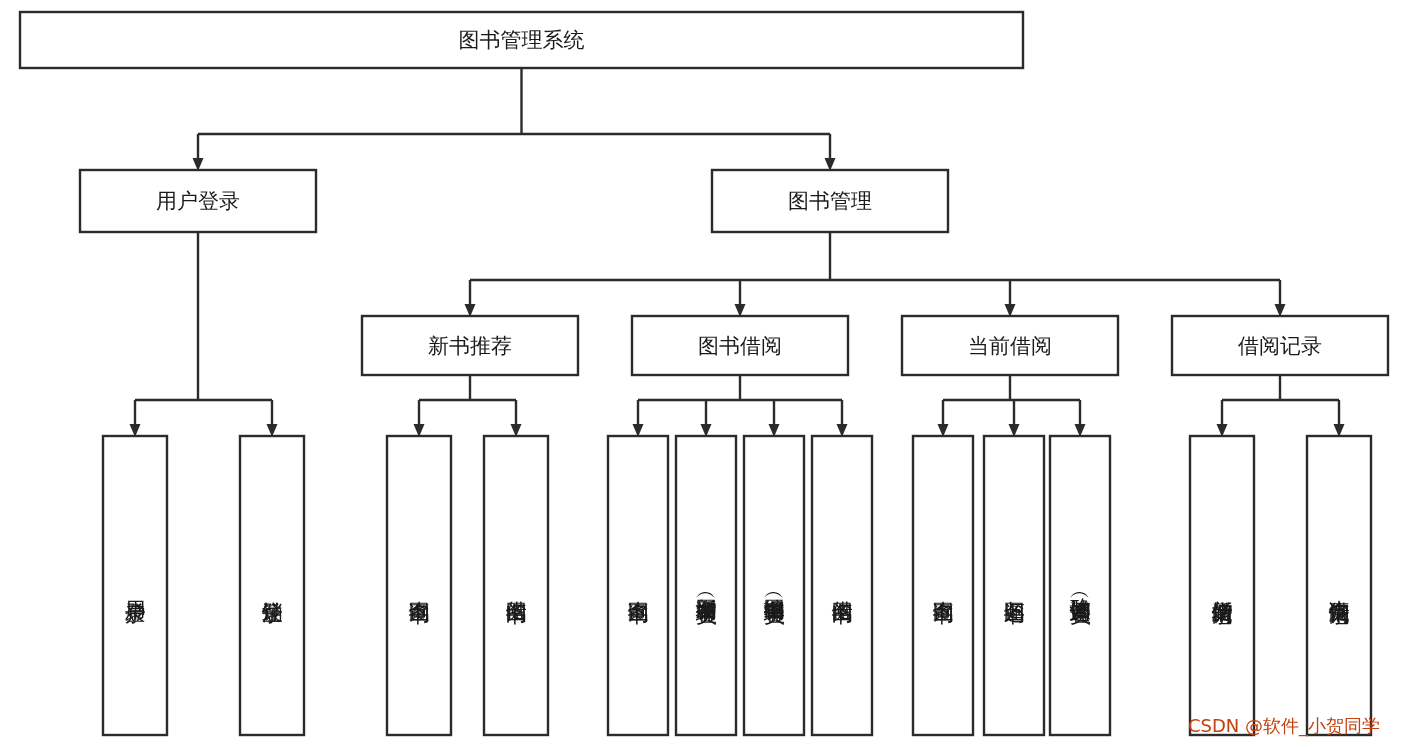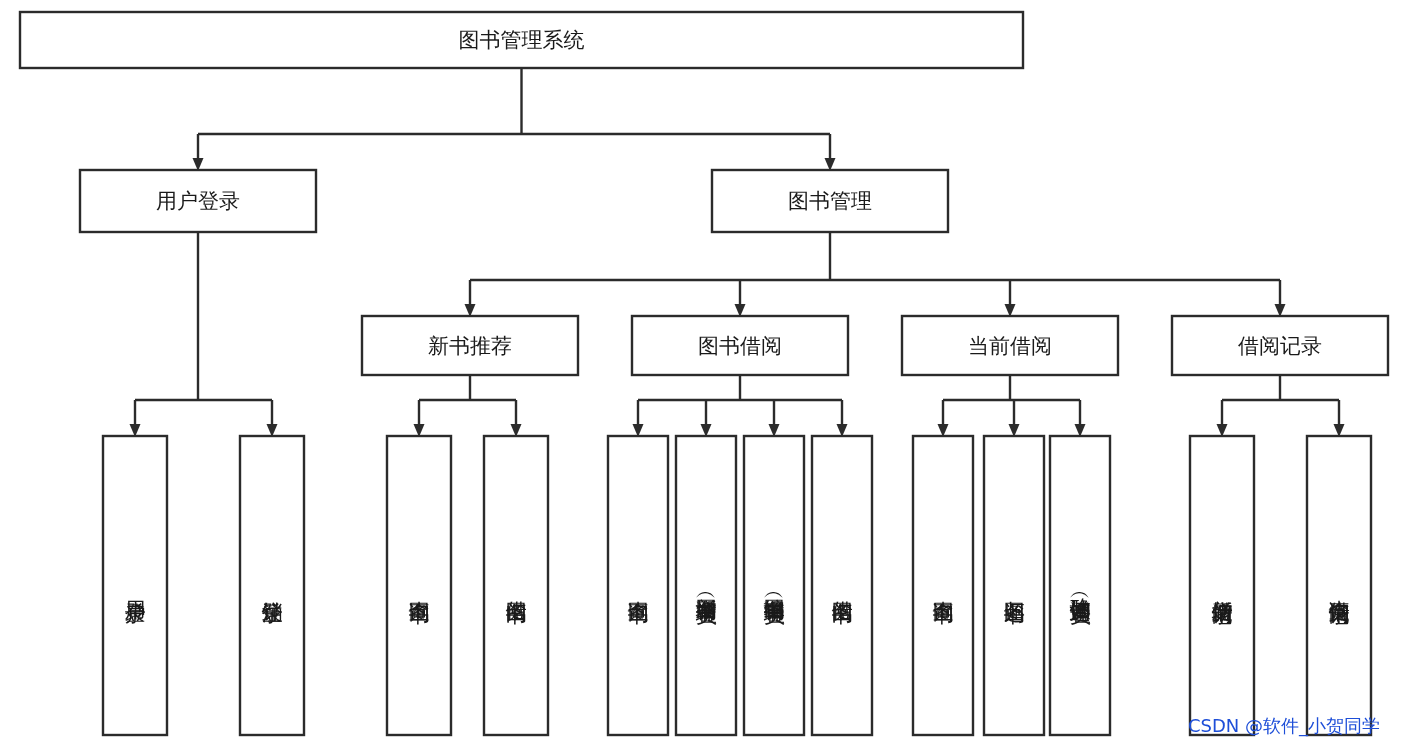--- a/index.html
+++ b/index.html
@@ -56,21 +56,21 @@
     text-orientation: upright;
     letter-spacing: 1px;
     white-space: nowrap;
     text-align: center;
     pointer-events: none;
   }
   .watermark {
     position: absolute;
     font-family: "DejaVu Sans", "Liberation Sans", sans-serif;
     font-size: 18px;
-    color: #1d4ed8;
+    color: #c2410c;
     white-space: nowrap;
   }
 </style>
 </head>
 <body>
 
 <div id="diagram-root">
 
   <svg id="tree-svg" viewBox="0 0 1405 747">
     <g id="connectors-layer">

